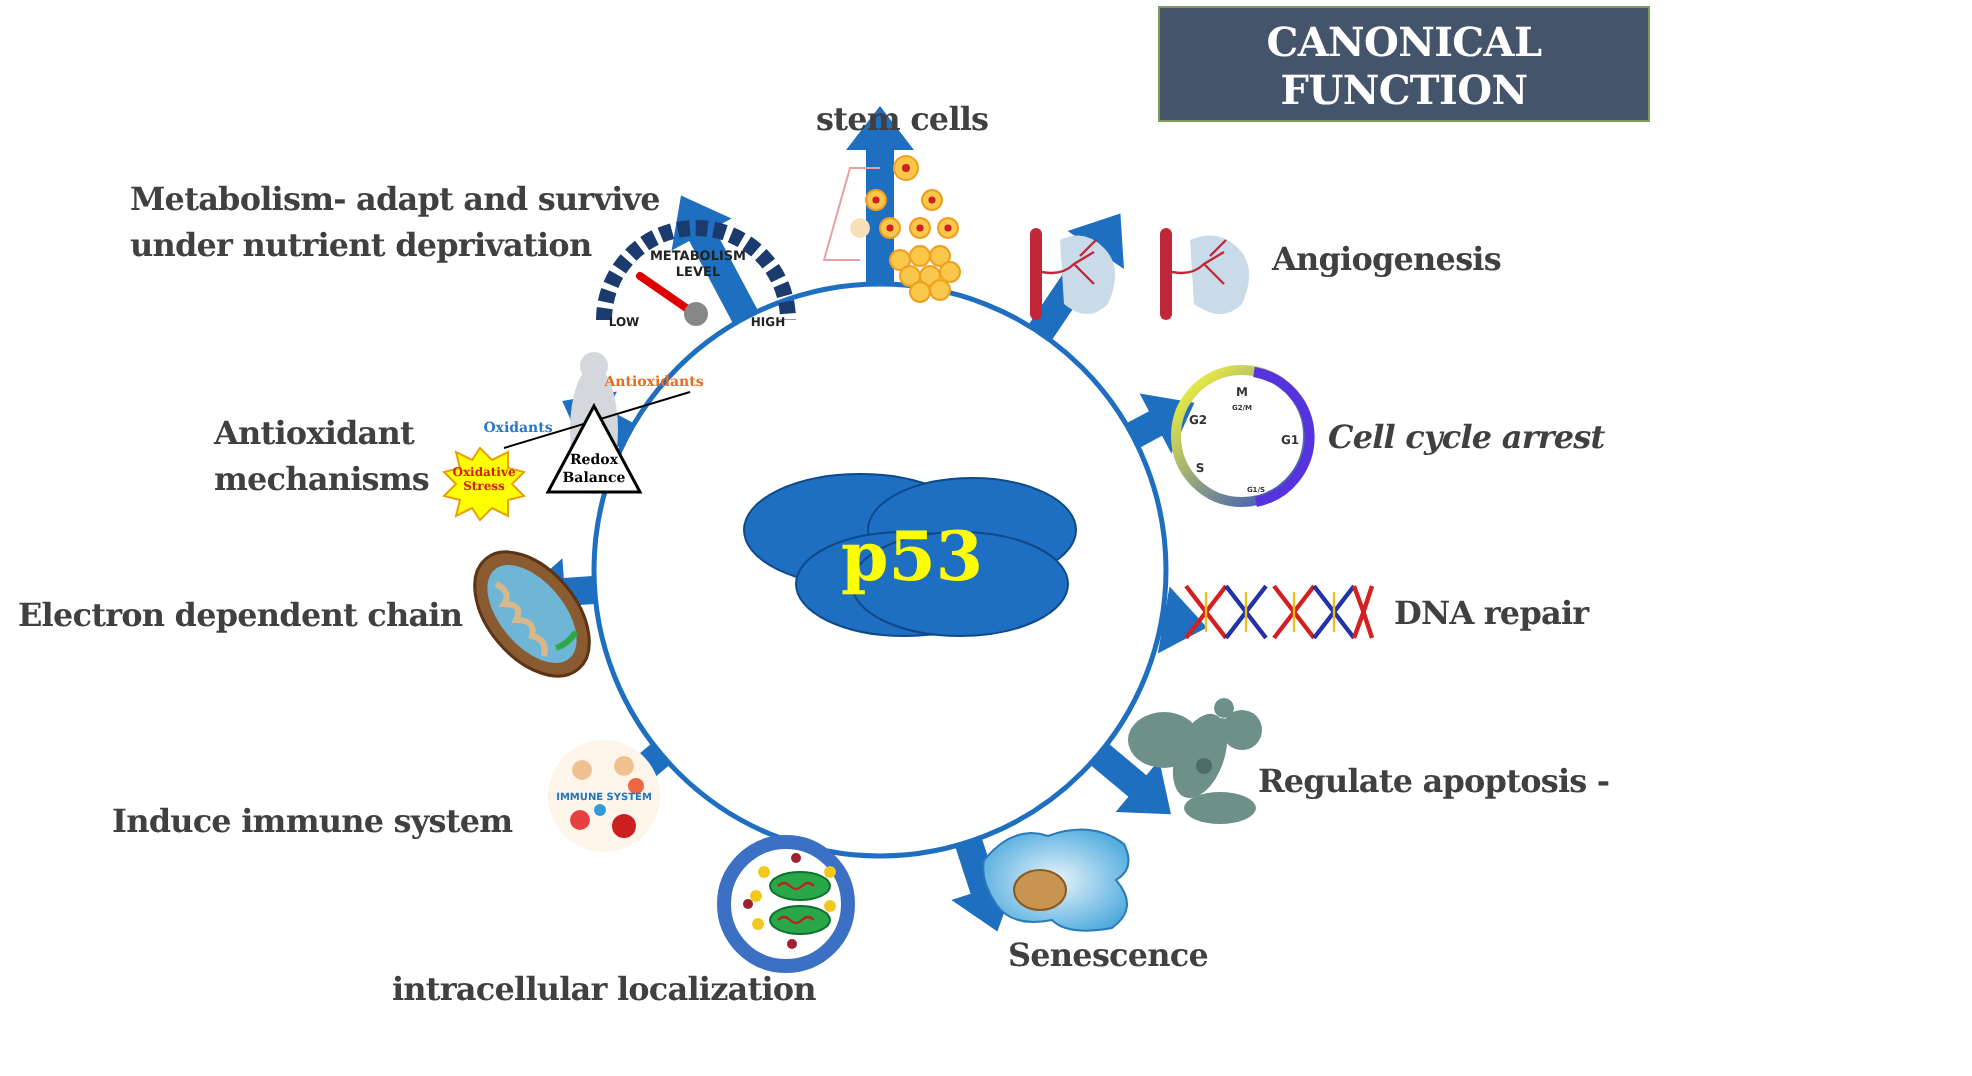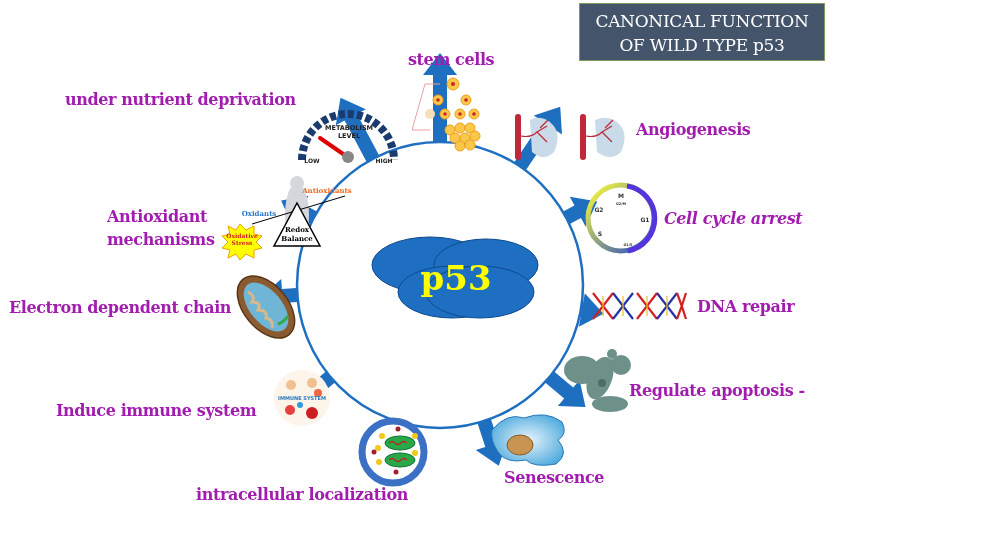--- a/index.html
+++ b/index.html
@@ -1,25 +1,25 @@
 <!DOCTYPE html>
 <html><head>
 <meta charset="utf-8">
 <style>
   html, body { margin: 0; padding: 0; background: #ffffff; }
   body { width: 986px; height: 538px; position: relative; overflow: hidden; font-family: "DejaVu Serif", serif; }
   .title-box {
     position: absolute; left: 579px; top: 3px; width: 246px; height: 58px;
     background: #44546a; border: 1px solid #7f9a5a; box-sizing: border-box;
-    color: #ffffff; font-family: "DejaVu Serif", serif; font-weight: normal; font-size: 17px;
+    color: #ffffff; font-family: "DejaVu Serif", serif; font-weight: bold; font-size: 20px;
     text-align: center; line-height: 24px; padding-top: 5px; letter-spacing: -0.3px;
   }
   .title-box span { display: block; }
   .label {
-    position: absolute; color: #a21caf; font-family: "DejaVu Serif", serif; font-weight: bold;
+    position: absolute; color: #404040; font-family: "DejaVu Serif", serif; font-weight: bold;
     font-size: 16px; line-height: 23px; letter-spacing: -0.4px; white-space: nowrap;
   }
   svg.main { position: absolute; left: 0; top: 0; }
   .hub-text { font-family: "DejaVu Serif", serif; font-weight: bold; }
   .tiny { font-family: "DejaVu Sans", sans-serif; font-weight: bold; }
 </style>
 </head>
 <body>
 
 <div class="title-box">
@@ -213,14 +213,15 @@
 </div>
 <div class="label" style="left:56px; top:399px;">Induce immune system</div>
 <div class="label" style="left:9px; top:296px;">
   <div>Electron dependent chain</div>
 </div>
 <div class="label" style="left:107px; top:205px;">
   <div>Antioxidant</div>
   <div>mechanisms</div>
 </div>
 <div class="label" style="left:65px; top:88px;">
+  <div>Metabolism- adapt and survive</div>
   <div>under nutrient deprivation</div>
 </div>
 
 </body></html>

